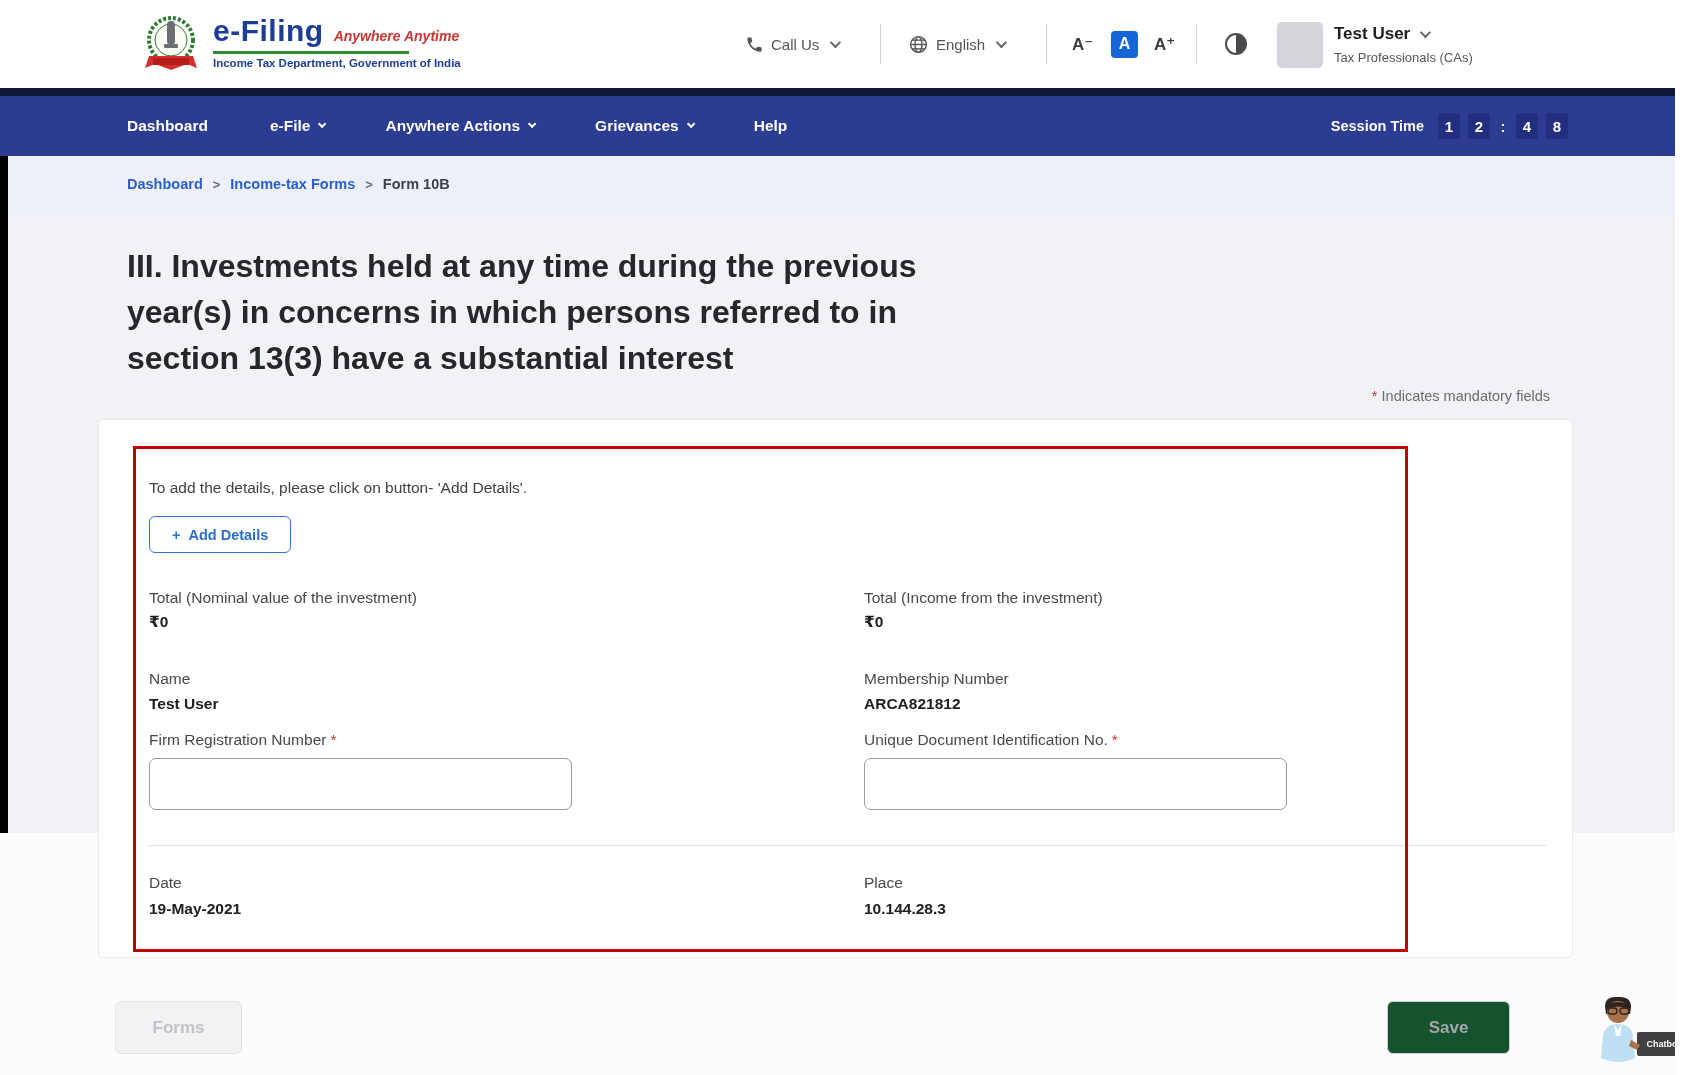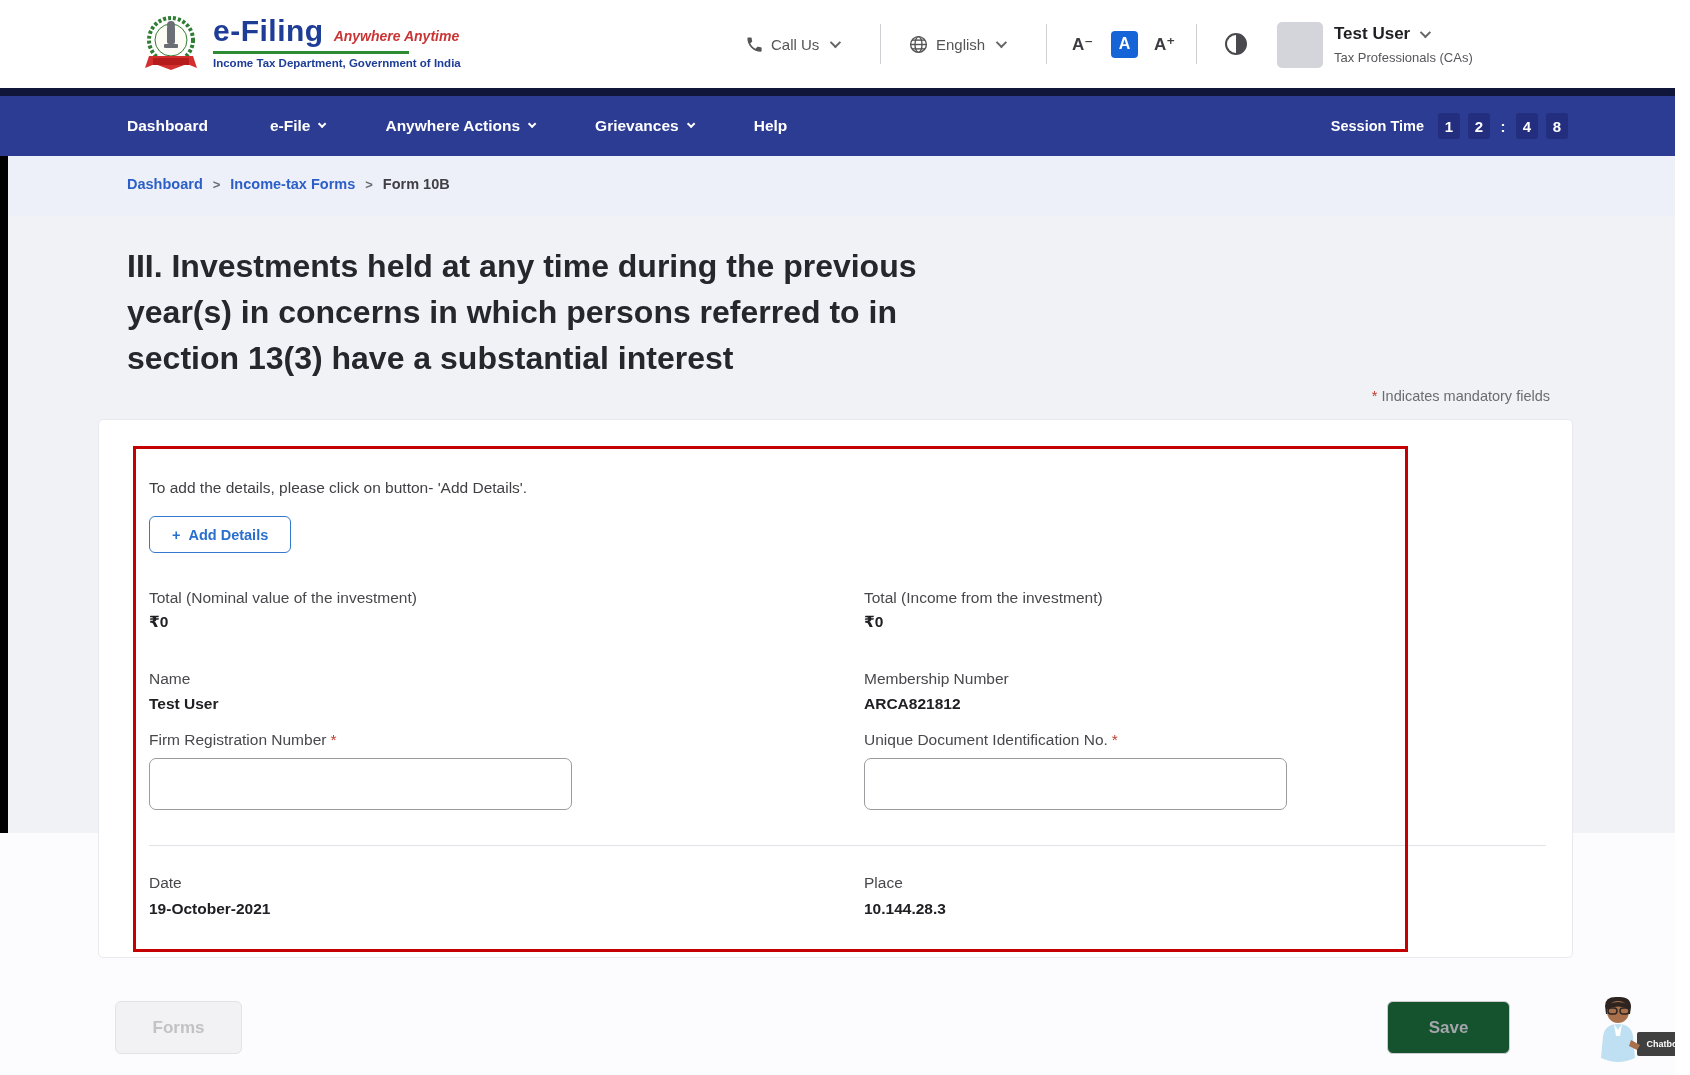--- a/index.html
+++ b/index.html
@@ -230,21 +230,21 @@
   <input class="tinput" style="left: 149px; top: 758px;" type="text" value="">
 
   <div class="flabel" style="left:864px; top:731px;">
     <span>Unique Document Identification No.</span><span class="req">*</span>
   </div>
   <input class="tinput" style="left: 864px; top: 758px;" type="text" value="">
 
   <div class="divider"></div>
 
   <div class="flabel" style="left:149px; top:874px;">Date</div>
-  <div class="fvalue" style="left:149px; top:900px;">19-October-2021</div>
+  <div class="fvalue" style="left:149px; top:900px;">19-May-2021</div>
   <div class="flabel" style="left:864px; top:874px;">Place</div>
   <div class="fvalue" style="left:864px; top:900px;">10.144.28.3</div>
 
   <button class="btn btn-cancel">Forms</button>
   <button class="btn btn-save">Save</button>
 
   <div class="chatbot">
     <div class="chat-ribbon">Chatbot</div>
     <svg class="chat-avatar" width="50" height="66" viewBox="0 0 50 66">
       <path d="M12 10 Q12 0 25 1 Q38 0 38 11 L37 18 L13 18 Z" fill="#2d2421"></path>

